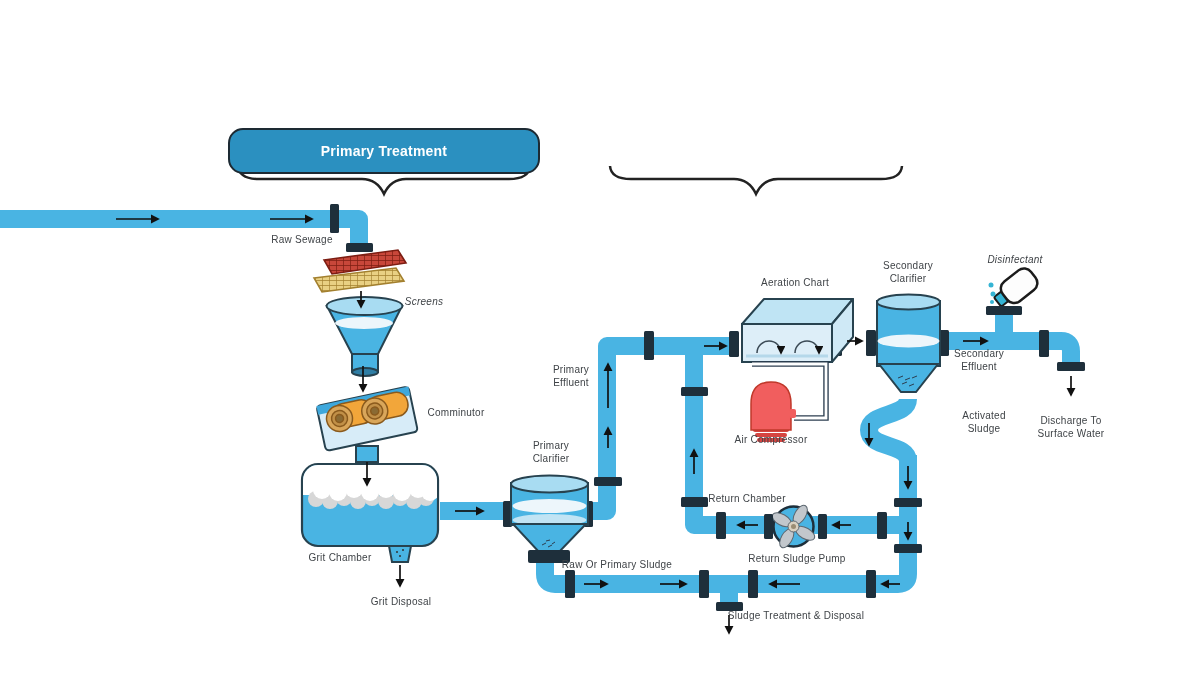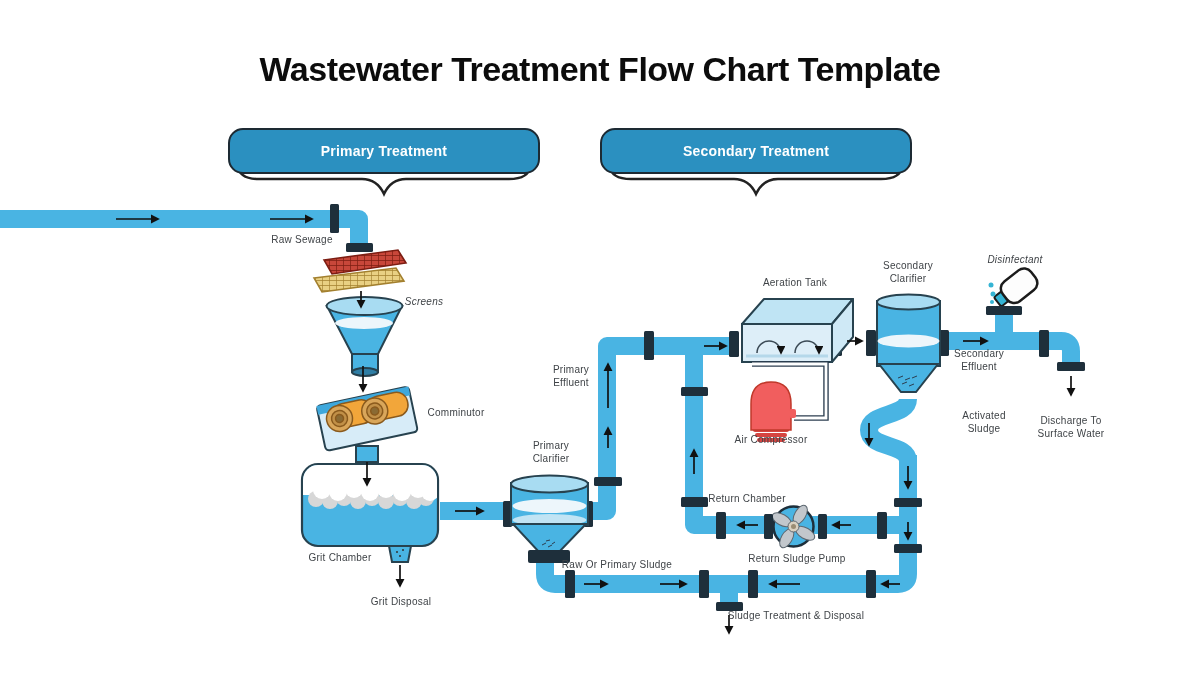--- a/index.html
+++ b/index.html
@@ -242,40 +242,36 @@
       <path d="M584,584 H607" marker-end="url(#ah)"></path>
       <path d="M660,584 H686" marker-end="url(#ah)"></path>
       <path d="M800,584 H770" marker-end="url(#ah)"></path>
       <path d="M900,584 H882" marker-end="url(#ah)"></path>
       <path d="M729,615 V633" marker-end="url(#ah)"></path>
       <path d="M963,341 H987" marker-end="url(#ah)"></path>
       <path d="M1071,376 V395" marker-end="url(#ah)"></path>
     </g>
   </svg>
 
-  <div class="title">Wastewater Treatment Flow Chart Template</div>
 
   <div class="banner b1">
     <span>Primary Treatment</span>
-  </div>
-  <div class="banner b2">
-    <span>Secondary Treatment</span>
   </div>
 
   <div class="lbl" style="left:302px;top:240px;">Raw Sewage</div>
   <div class="lbl" style="left:424px;top:302px;font-style:italic;">Screens</div>
   <div class="lbl" style="left:456px;top:413px;">Comminutor</div>
   <div class="lbl" style="left:340px;top:558px;">Grit Chamber</div>
   <div class="lbl" style="left:401px;top:602px;">Grit Disposal</div>
   <div class="lbl" style="left:551px;top:452px;">Primary
 Clarifier</div>
   <div class="lbl" style="left:571px;top:376px;">Primary
 Effluent</div>
   <div class="lbl" style="left:617px;top:565px;">Raw Or Primary Sludge</div>
-  <div class="lbl" style="left:795px;top:283px;">Aeration Tank</div>
+  <div class="lbl" style="left:795px;top:283px;">Aeration Chart</div>
   <div class="lbl" style="left:771px;top:440px;">Air Compressor</div>
   <div class="lbl" style="left:747px;top:499px;">Return Chamber</div>
   <div class="lbl" style="left:797px;top:559px;">Return Sludge Pump</div>
   <div class="lbl" style="left:908px;top:272px;">Secondary
 Clarifier</div>
   <div class="lbl" style="left:941px;top:422px;margin-left:43px;">Activated
 Sludge</div>
   <div class="lbl" style="left:979px;top:360px;">Secondary
 Effluent</div>
   <div class="lbl" style="left:1015px;top:260px;font-style:italic;">Disinfectant</div>

